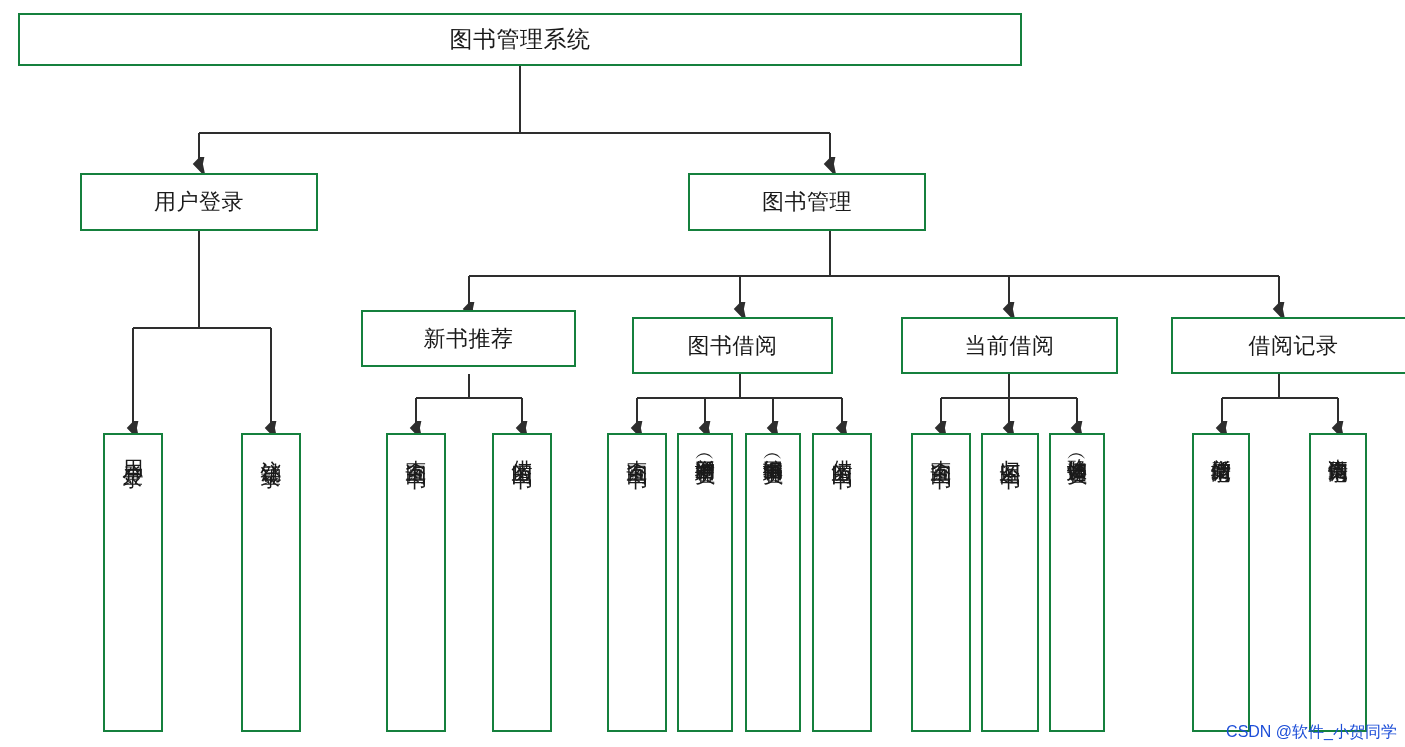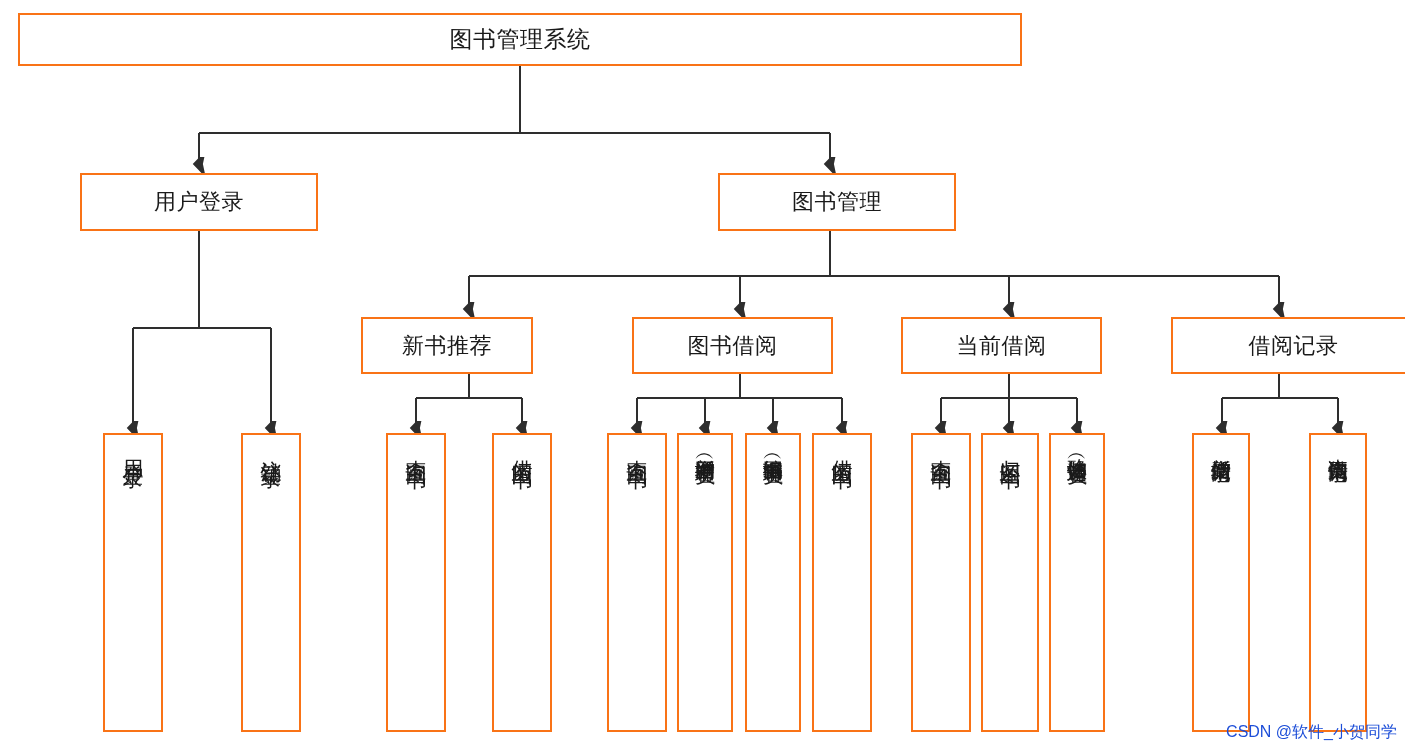--- a/index.html
+++ b/index.html
@@ -23,21 +23,21 @@
     left: 0;
     top: 0;
     width: 1405px;
     height: 747px;
     pointer-events: none;
   }
   .node {
     position: absolute;
     box-sizing: border-box;
     background: #ffffff;
-    border: 2px solid #f97316;
+    border: 2px solid #15803d;
     display: flex;
     align-items: center;
     justify-content: center;
     color: #1a1a1a;
     z-index: 2;
   }
   .node .node-label {
     display: block;
     text-align: center;
     line-height: 1.18;
@@ -136,31 +136,31 @@
     </g>
   </svg>
 
   <div class="node h root" style="left:18px; top:13px; width:1004px; height:53px;">
     <span class="node-label">图书管理系统</span>
   </div>
 
   <div class="node h" style="left:80px; top:173px; width:238px; height:58px;">
     <span class="node-label">用户登录</span>
   </div>
-  <div class="node h" style="left:718px; top:173px; width:238px; height:58px;">
+  <div class="node h" style="left:688px; top:173px; width:238px; height:58px;">
     <span class="node-label">图书管理</span>
   </div>
 
-  <div class="node h" style="left:361px; top:317px; width:172px; height:57px;">
+  <div class="node h" style="left:361px; top:310px; width:215px; height:57px;">
     <span class="node-label">新书推荐</span>
   </div>
   <div class="node h" style="left:632px; top:317px; width:201px; height:57px;">
     <span class="node-label">图书借阅</span>
   </div>
-  <div class="node h" style="left:901px; top:317px; width:201px; height:57px;">
+  <div class="node h" style="left:901px; top:317px; width:217px; height:57px;">
     <span class="node-label">当前借阅</span>
   </div>
   <div class="node h" style="left:1171px; top:317px; width:245px; height:57px;">
     <span class="node-label">借阅记录</span>
   </div>
 
   <div class="node v" style="left:103px; top:433px; width:60px; height:299px;">
     <span class="node-label">用户登录</span>
   </div>
   <div class="node v" style="left:241px; top:433px; width:60px; height:299px;">

